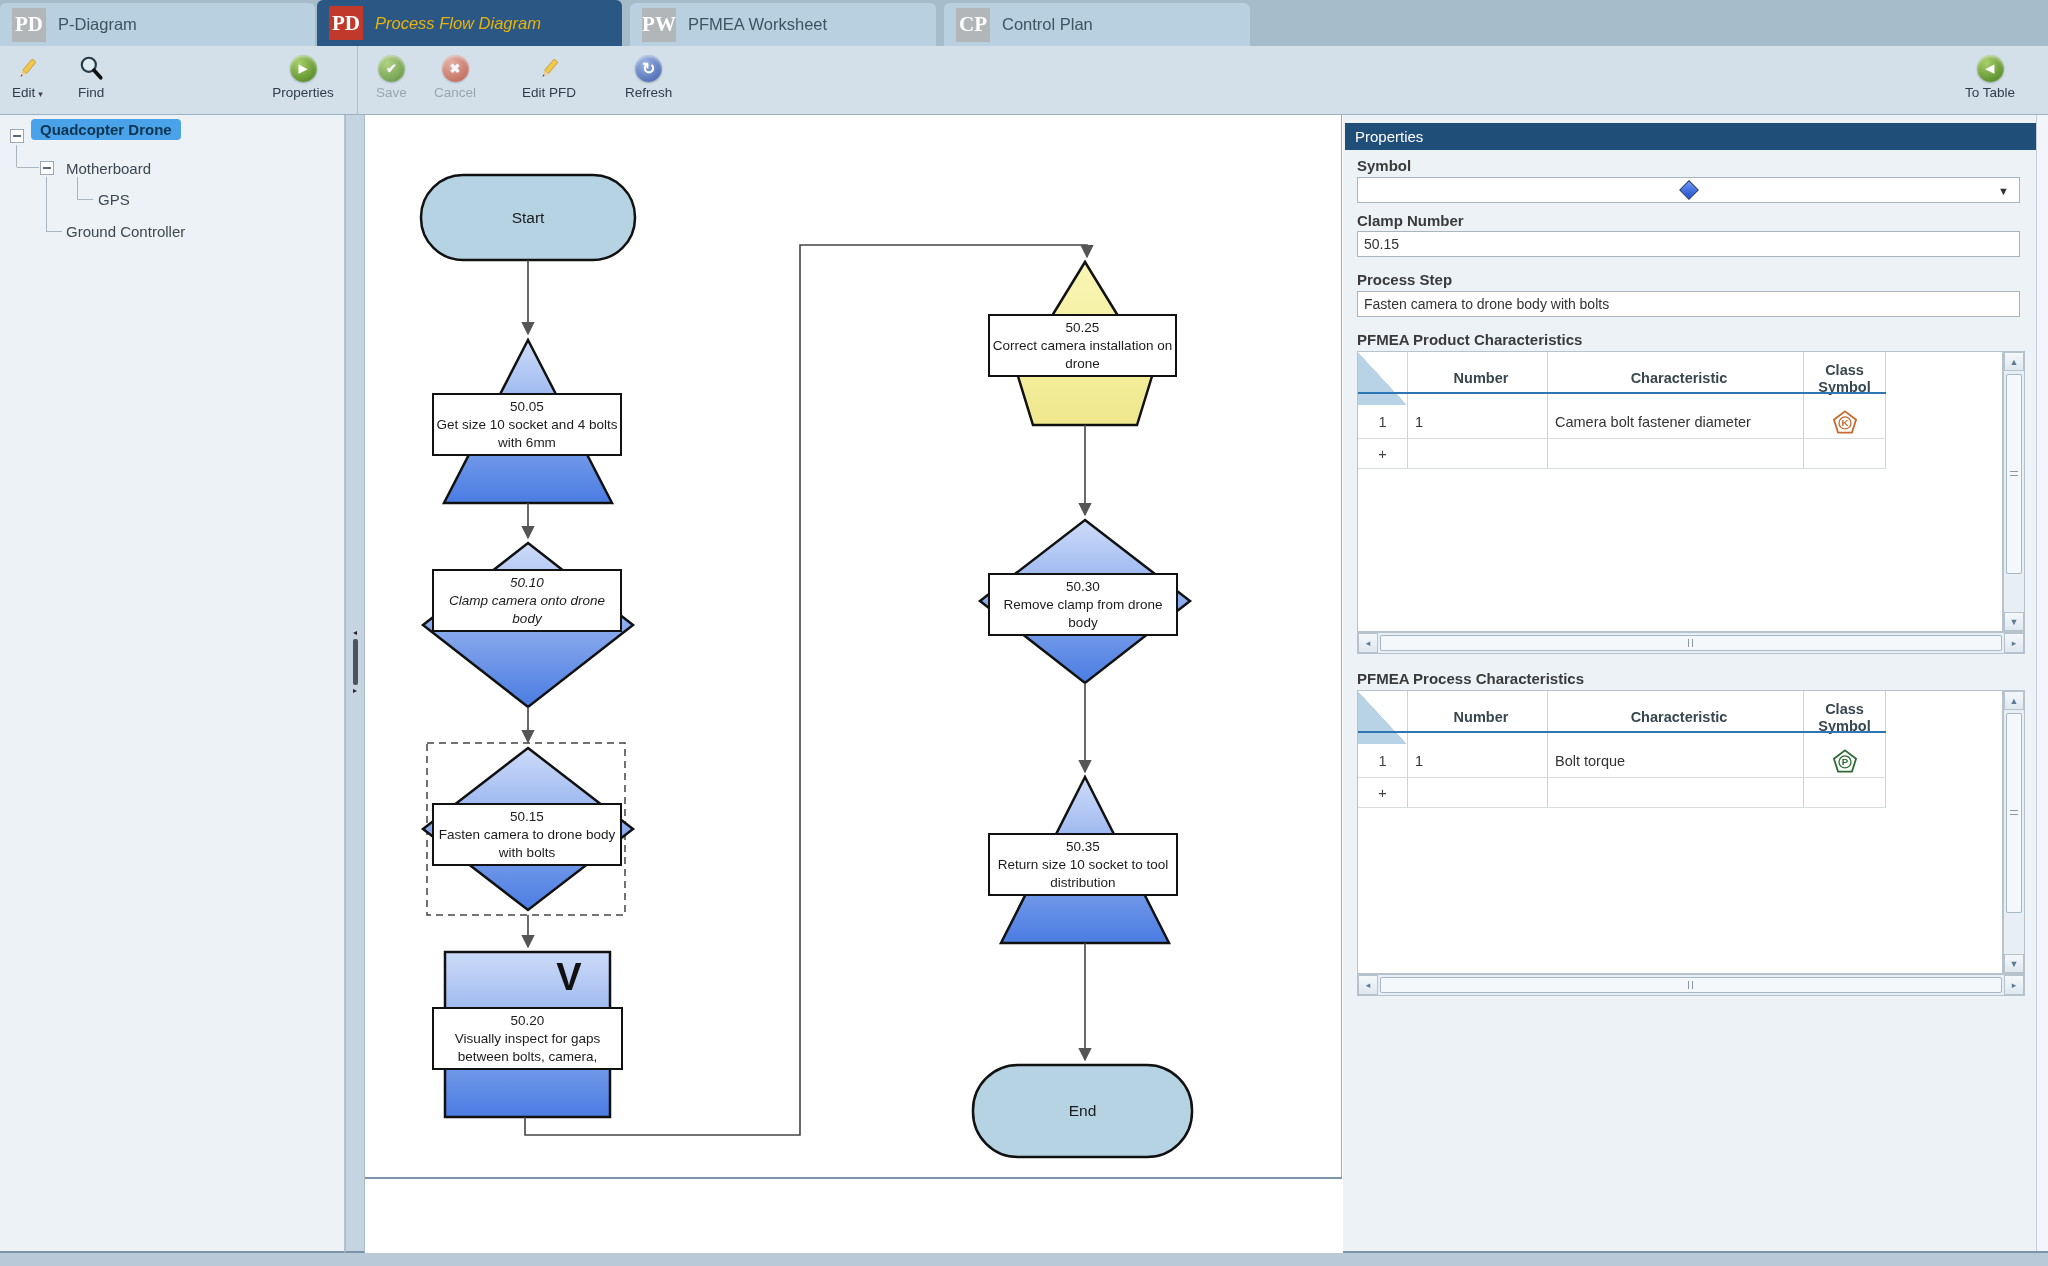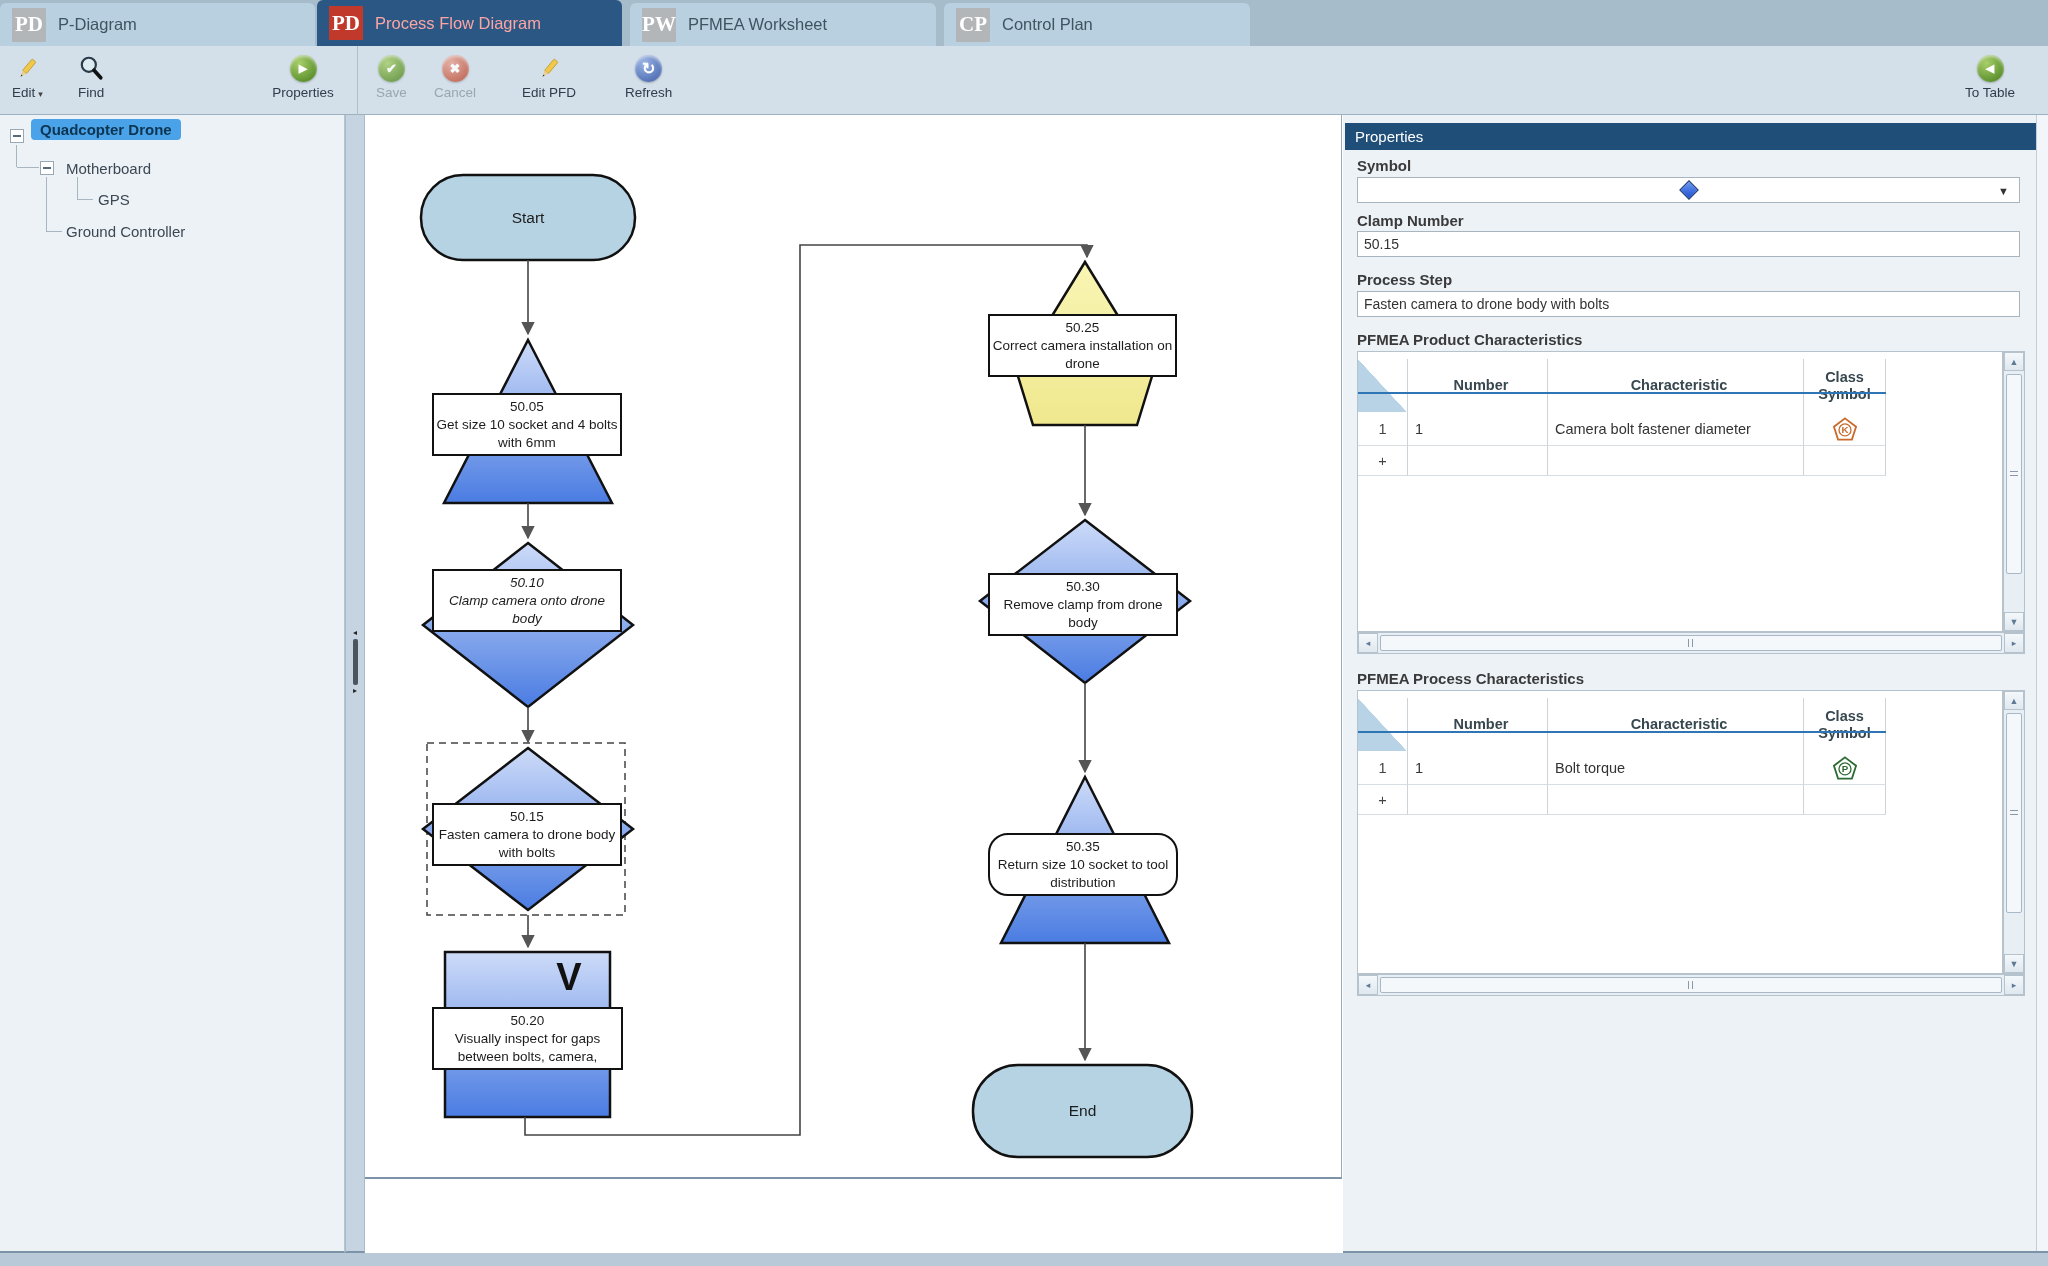--- a/index.html
+++ b/index.html
@@ -9,21 +9,21 @@
 
   
   .tabbar{position:absolute;left:0;top:0;width:2048px;height:46px;background:#a7bccb;}
   .tab{position:absolute;top:3px;height:43px;border-radius:6px 6px 0 0;
        background:#b9d0e0;display:flex;align-items:center;padding-left:12px;gap:12px;cursor:default;}
   .tab .badge{width:34px;height:34px;display:flex;align-items:center;justify-content:center;
        font-family:"Liberation Serif",serif;font-weight:bold;font-size:21px;color:#fff;background:#b2b6b9;}
   .tab .tlabel{font-size:16.5px;color:#3f5461;}
   .tab.active{top:0;height:46px;background:#2a5784;}
   .tab.active .badge{background:#c0392b;}
-  .tab.active .tlabel{color:#fca5a5;}
+  .tab.active .tlabel{color:#eab308;font-style:italic;}
   .tab1{left:0;width:315px;}
   .tab2{left:317px;width:305px;}
   .tab3{left:630px;width:306px;}
   .tab4{left:944px;width:306px;}
 
   
   .toolbar{position:absolute;left:0;top:46px;width:2048px;height:69px;background:#d3e0ea;
            border-bottom:1px solid #9db1c0;}
   .toolbar .vsep{position:absolute;left:357px;top:0;width:1px;height:69px;background:#aebfcc;}
   .tbtn{position:absolute;top:6px;display:flex;flex-direction:column;align-items:center;gap:3px;cursor:default;}
@@ -82,21 +82,21 @@
   .sym-diamond{width:14px;height:14px;transform:rotate(45deg);
           background:linear-gradient(135deg,#6e99f2,#1e4fd0);border:1.5px solid #12306b;}
   .dd-caret{position:absolute;right:10px;top:7px;font-size:11px;color:#333;}
 
   .ptable{position:absolute;left:14px;width:668px;}
   .grid{position:absolute;left:0;top:0;right:22px;bottom:22px;background:#fff;border:1px solid #b6c2cc;}
   .grow{display:flex;}
   .gcell{border-right:1px solid #ccd4da;border-bottom:1px solid #d8dde2;display:flex;align-items:center;
          font-size:14.5px;color:#333;}
   .ghead .gcell{font-weight:bold;color:#37474f;justify-content:center;text-align:center;border-bottom:none;line-height:1.15;}
-  .ghead{height:53px;margin-top:7px;}
+  .ghead{height:53px;}
   .gdata{height:34px;}
   .gplus{height:30px;}
   .c-corner{width:50px;background:linear-gradient(to top right,#b9d3e6 49.5%,#fff 50%);}
   .c-num{width:140px;padding-left:7px;}
   .c-char{width:256px;padding-left:7px;}
   .c-class{width:82px;justify-content:center;}
   .c-rowno{width:50px;justify-content:center;color:#444;}
   .hunderline{position:absolute;left:0;top:40px;width:528px;height:2px;background:#2e75b6;}
   .vscroll{position:absolute;right:0;top:0;bottom:22px;width:22px;background:#e7eef4;border:1px solid #b6c2cc;}
   .hscroll{position:absolute;left:0;right:0;bottom:0;height:22px;background:#e7eef4;border:1px solid #b6c2cc;}
@@ -307,21 +307,21 @@
       <span class="ftext">Visually inspect for gaps between bolts, camera,</span>
     </div>
     <div class="flow-label" style="left:623px;top:199px;width:189px;">
       <span class="step">50.25</span>
       <span class="ftext">Correct camera installation on drone</span>
     </div>
     <div class="flow-label" style="left:623px;top:458px;width:190px;">
       <span class="step">50.30</span>
       <span class="ftext">Remove clamp from drone body</span>
     </div>
-    <div class="flow-label" style="left:623px;top:718px;width:190px;border-radius:20px;">
+    <div class="flow-label" style="left:623px;top:718px;width:190px;">
       <span class="step">50.35</span>
       <span class="ftext">Return size 10 socket to tool distribution</span>
     </div>
 
     <div class="node-text" style="left:608px;top:950px;width:219px;height:92px;">End</div>
   </div>
 
   <div class="props">
     <div class="pgutter"></div>
     <div class="phead">

